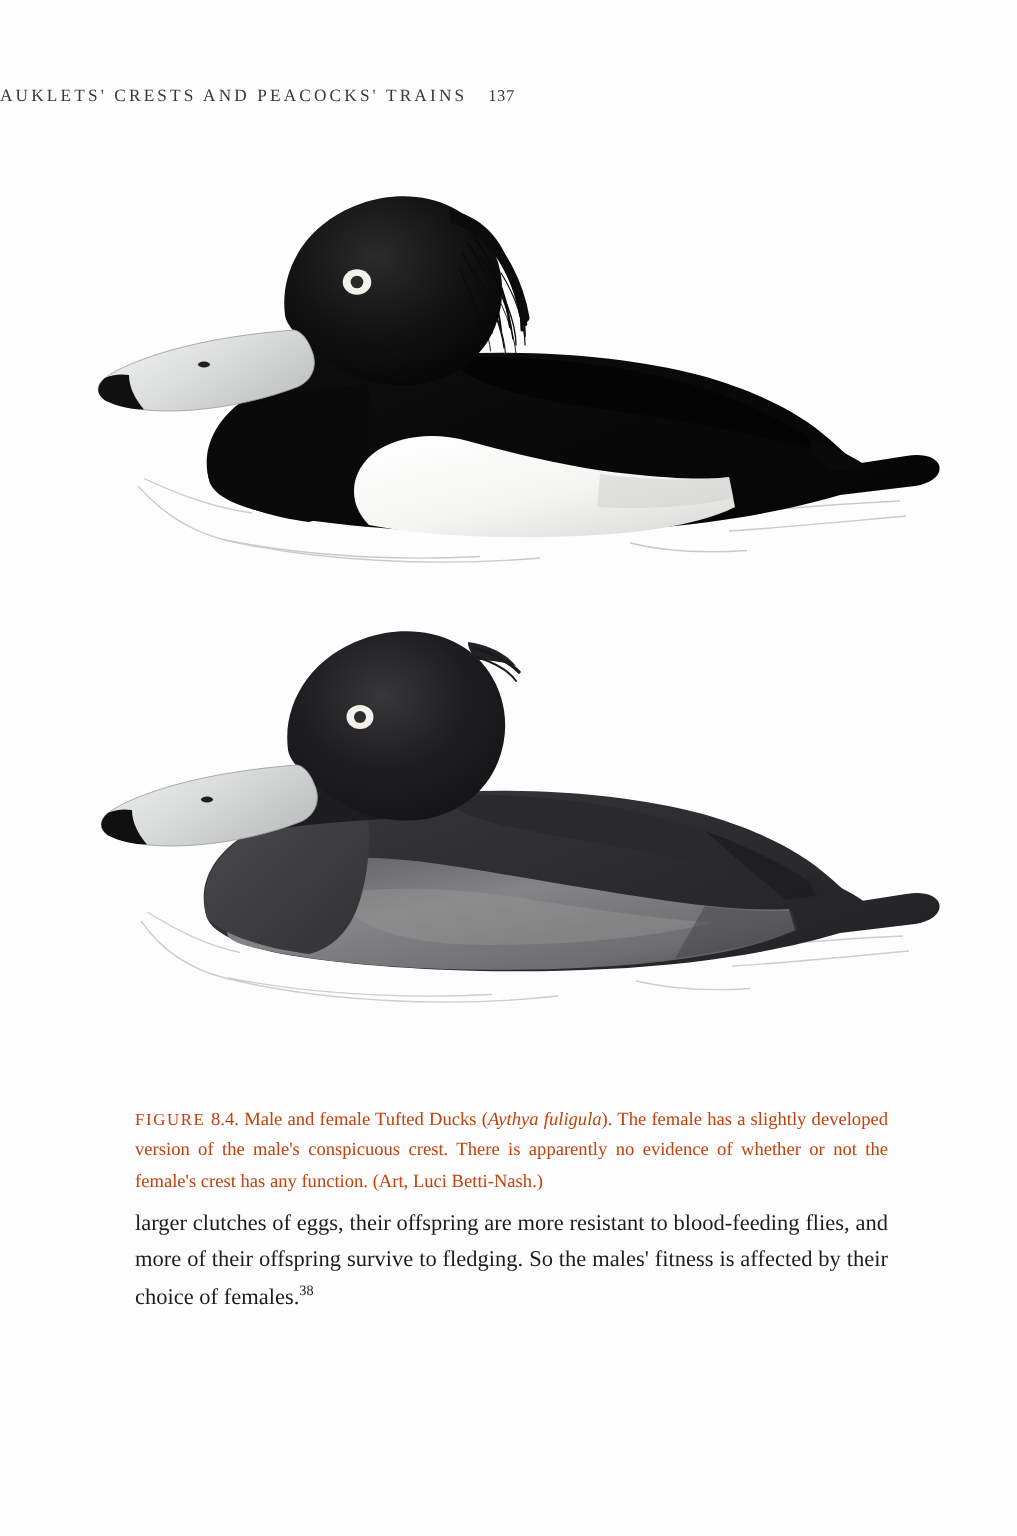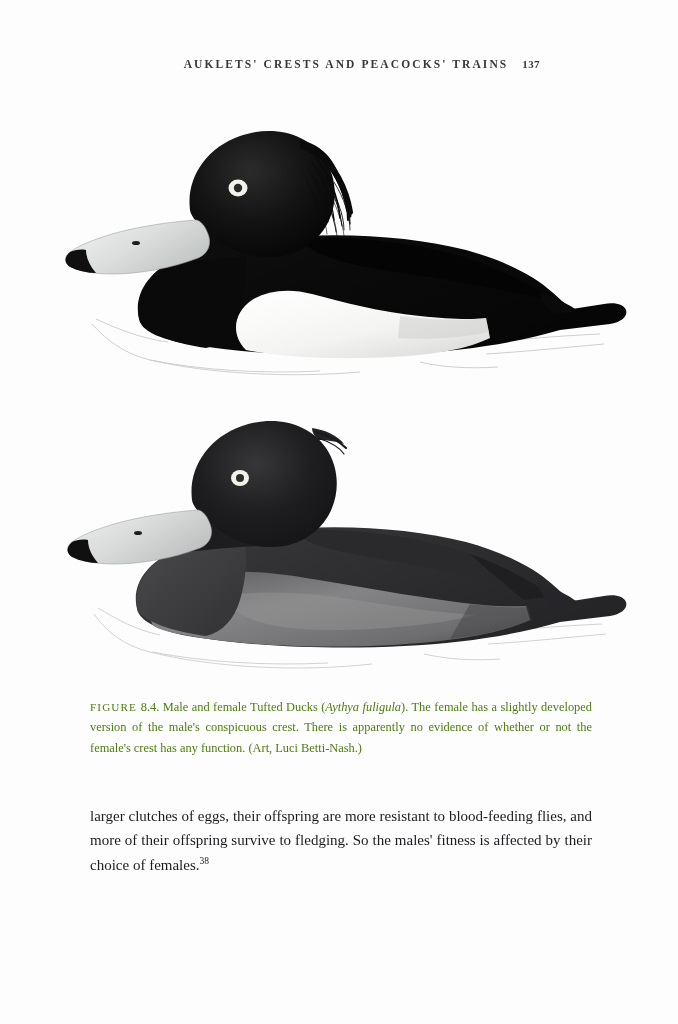--- a/index.html
+++ b/index.html
@@ -18,24 +18,23 @@
     background: #fdfdfd;
     overflow: hidden;
   }
 
   
   .running-head {
     position: absolute;
     left: 0;
     top: 58px;
     width: 540px;
-    text-align: right;
+    text-align: left;
     font-size: 10.5px;
     color: #37383c;
-    font-weight: bold;
   }
   .running-head .rh-inner {
     display: inline-block;
     white-space: nowrap;
   }
   .rh-title {
     font-variant: small-caps;
     letter-spacing: 2.1px;
     font-size: 11.5px;
   }
@@ -57,26 +56,26 @@
     width: 678px;
     height: 300px;
   }
   .plate.female { height: 285px; }
   .plate svg { display: block; width: 678px; height: 100%; }
 
   
   .caption {
     position: absolute;
     left: 90px;
-    top: 697px;
+    top: 736px;
     width: 502px;
     font-size: 12.4px;
     line-height: 1.64;
     text-align: justify;
-    color: #4d7c0f;
+    color: #c2410c;
   }
   .caption .figlabel {
     font-variant: small-caps;
     letter-spacing: 1.1px;
     font-size: 11.2px;
   }
   .caption .signum { letter-spacing: 0.2px; }
   .caption i { font-style: italic; }
 
   

